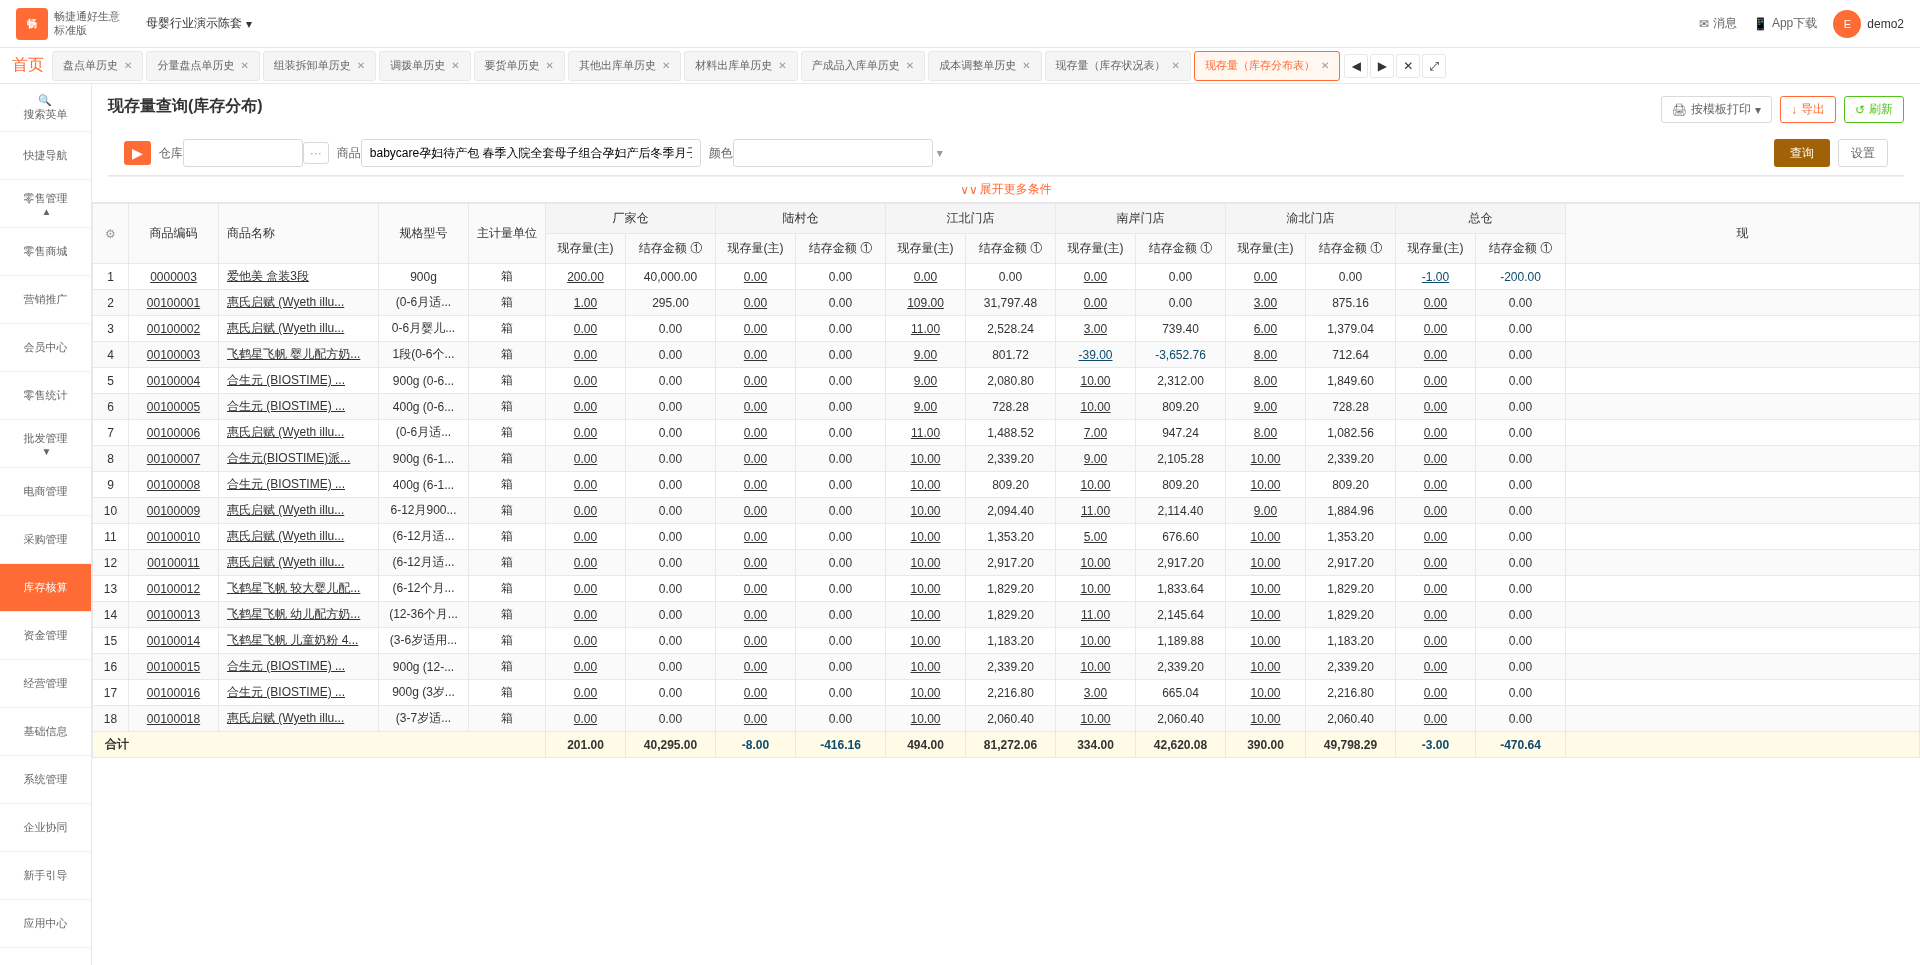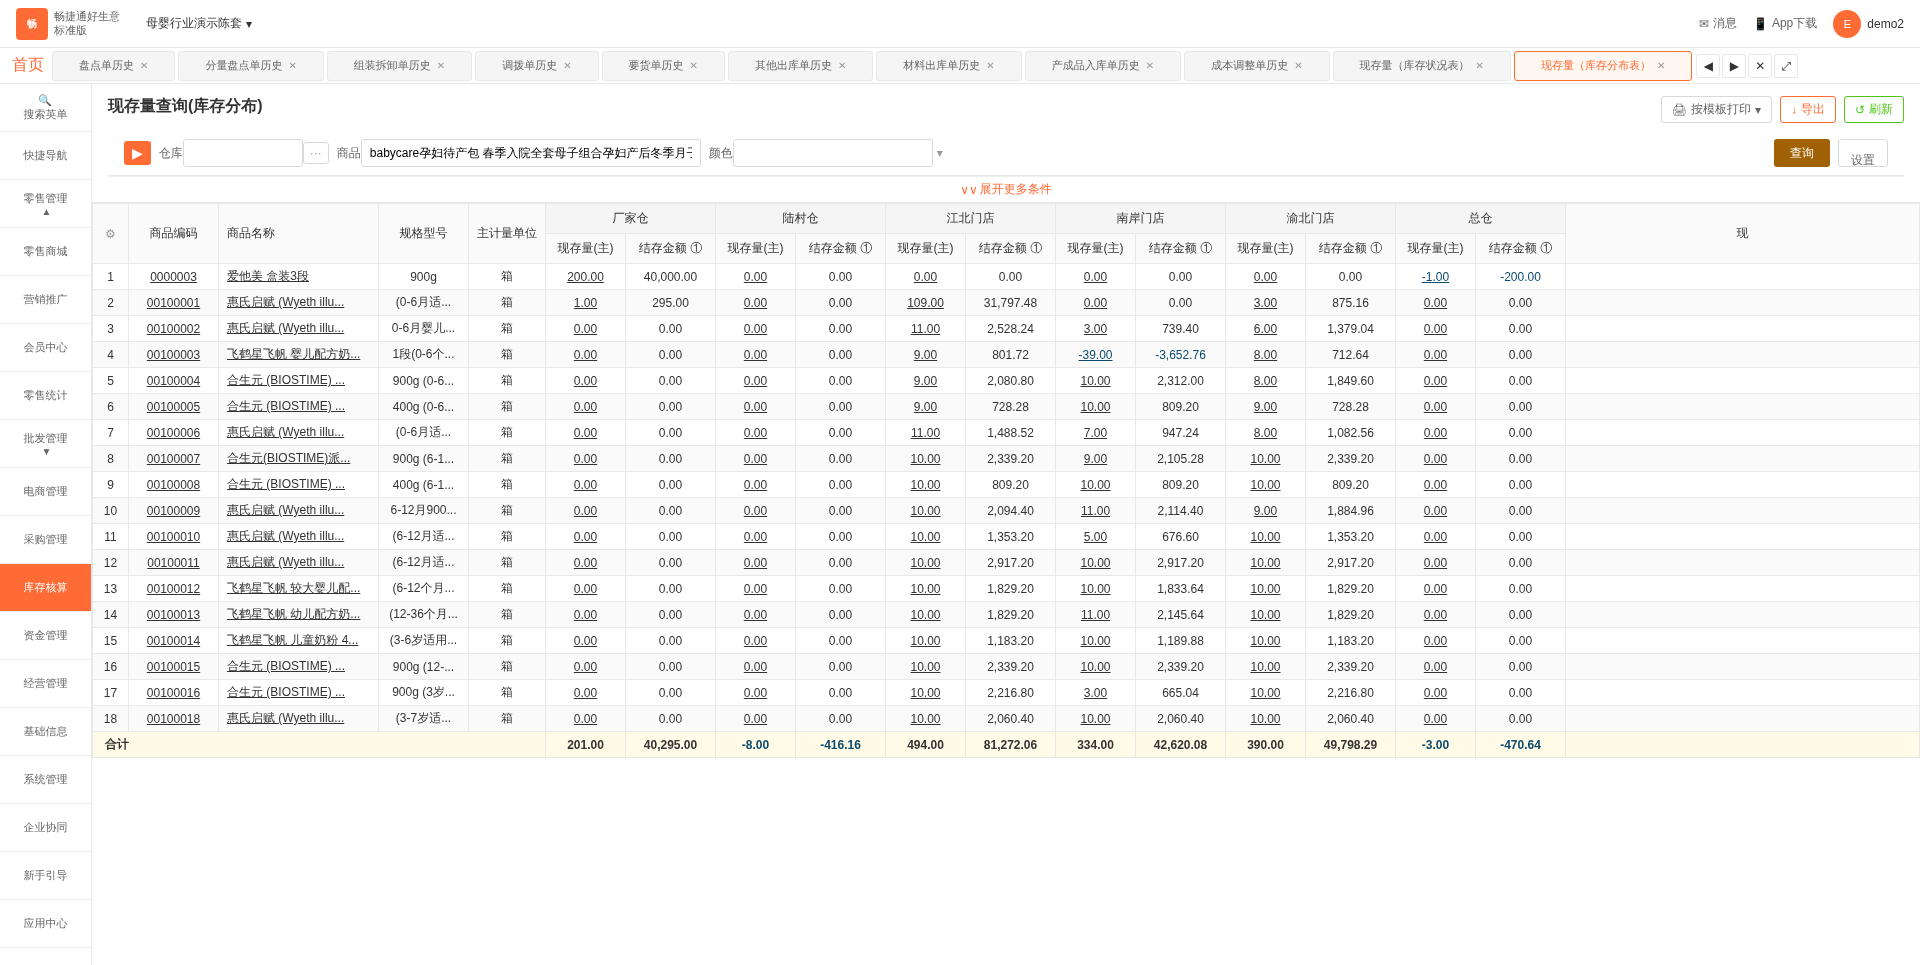--- a/index.html
+++ b/index.html
@@ -32,21 +32,21 @@
       display: flex;
       align-items: center;
       border-bottom: 1px solid #e8e8e8;
       overflow: hidden;
       padding: 0 4px;
     }
     .tab-item {
       display: flex;
       align-items: center;
       gap: 4px;
-      padding: 0 26px;
+      padding: 0 10px;
       height: 30px;
       border: 1px solid #e8e8e8;
       border-radius: 3px;
       margin-right: 3px;
       background: #f5f5f5;
       cursor: pointer;
       white-space: nowrap;
       font-size: 11px;
       color: #666;
       flex-shrink: 0;
@@ -132,21 +132,21 @@
     }
     .filter-toggle { background: #ff6b35; color: #fff; border: none; padding: 4px 8px; border-radius: 3px; cursor: pointer; font-size: 14px; }
     .filter-field { display: flex; align-items: center; gap: 0; }
     .filter-label { color: #666; white-space: nowrap; font-size: 12px; }
     .filter-input { border: 1px solid #d9d9d9; border-radius: 3px; padding: 3px 8px; font-size: 12px; height: 28px; }
     .filter-input.wide { width: 340px; }
     .filter-input.medium { width: 120px; }
     .filter-dots { color: #999; cursor: pointer; padding: 3px 6px; border: 1px solid #d9d9d9; border-radius: 3px; }
     .filter-color-input { border: 1px solid #d9d9d9; border-radius: 3px; padding: 3px 8px; width: 200px; height: 28px; }
     .btn-search { background: #a16207; color: #fff; border: none; padding: 4px 16px; border-radius: 3px; cursor: pointer; font-size: 12px; height: 28px; }
-    .btn-setting { background: none; color: #666; border: 1px solid #d9d9d9; padding: 12px 12px; border-radius: 3px; cursor: pointer; font-size: 12px; height: 28px; font-family: Liberation Serif, serif; }
+    .btn-setting { background: none; color: #666; border: 1px solid #d9d9d9; padding: 4px 12px; border-radius: 3px; cursor: pointer; font-size: 12px; height: 28px; font-family: Liberation Serif, serif; }
     .expand-btn { color: #ff6b35; cursor: pointer; font-size: 12px; display: flex; align-items: center; gap: 2px; }
 
     
     .table-container {
       flex: 1;
       overflow: auto;
       background: #fff;
       margin: 0;
     }
     table {

